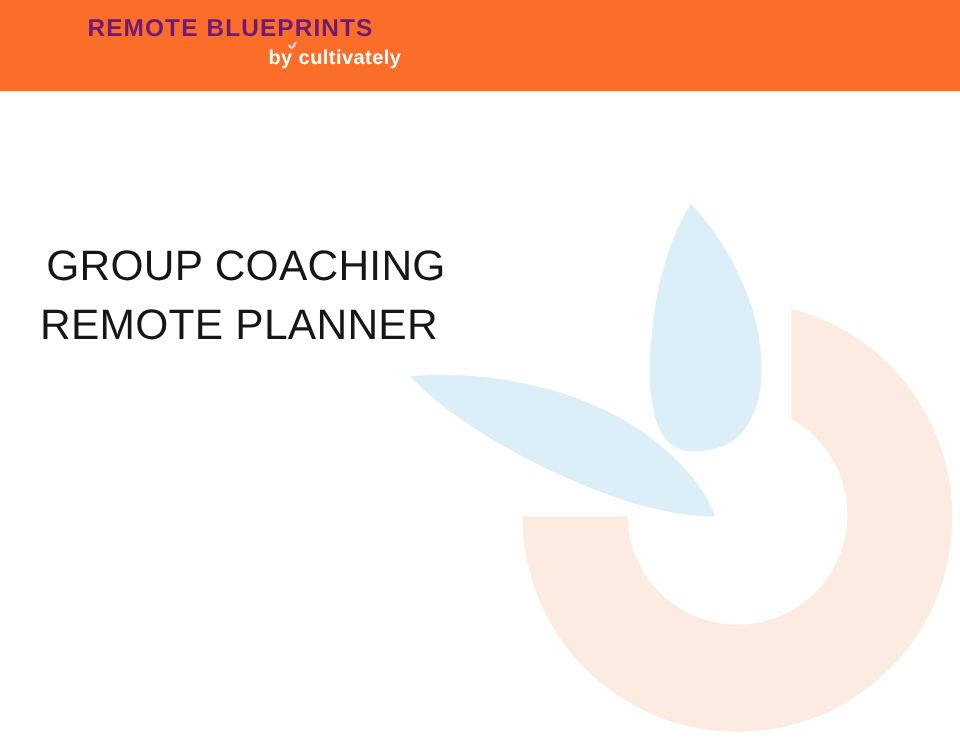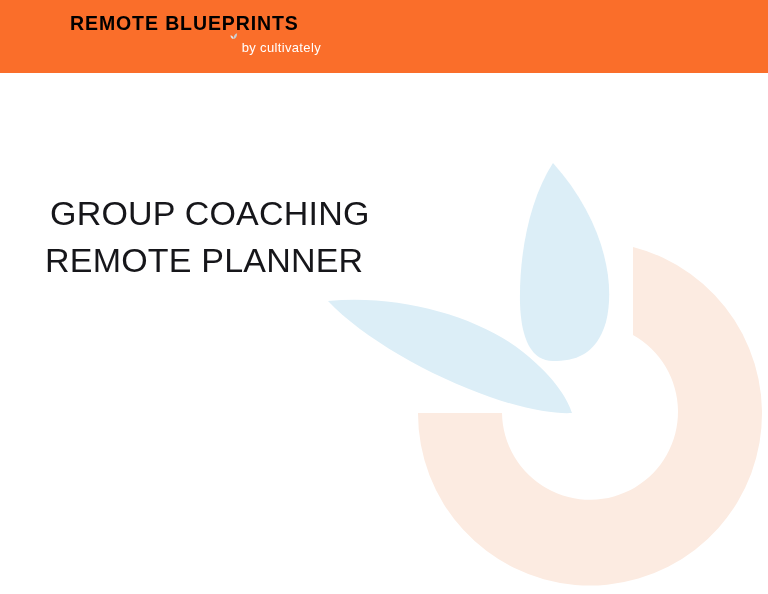--- a/index.html
+++ b/index.html
@@ -34,36 +34,36 @@
     top: 13px;
     width: 252px;
     text-align: right;
   }
   .brand-title {
     display: block;
     font-family: "Liberation Sans", sans-serif;
     font-weight: bold;
     font-size: 19.5px;
     letter-spacing: 0.9px;
-    color: #000000;
+    color: #701a75;
     line-height: 1.05;
     text-align: left;
     white-space: nowrap;
   }
   .brand-sub-wrap {
     position: relative;
     display: block;
     text-align: right;
     margin-top: 5px;
     padding-right: 1px;
   }
   .brand-sub {
     font-family: "Liberation Sans", sans-serif;
-    font-weight: normal;
-    font-size: 13px;
+    font-weight: bold;
+    font-size: 16px;
     letter-spacing: 0.35px;
     color: #FFFFFF;
     white-space: nowrap;
   }
   
   .brand-mark {
     position: absolute;
     right: 84px;
     top: -7px;
     width: 9px;
@@ -77,21 +77,21 @@
     left: 0;
     top: 0;
     width: 768px;
     height: 594px;
     z-index: 1;
   }
 
   
   .title-block {
     position: absolute;
-    left: 45px;
+    left: 32px;
     top: 190px;
     z-index: 4;
   }
   .title-line {
     font-family: "Liberation Sans", sans-serif;
     font-weight: normal;
     font-size: 34px;
     line-height: 47px;
     letter-spacing: 0.2px;
     color: #16161a;

